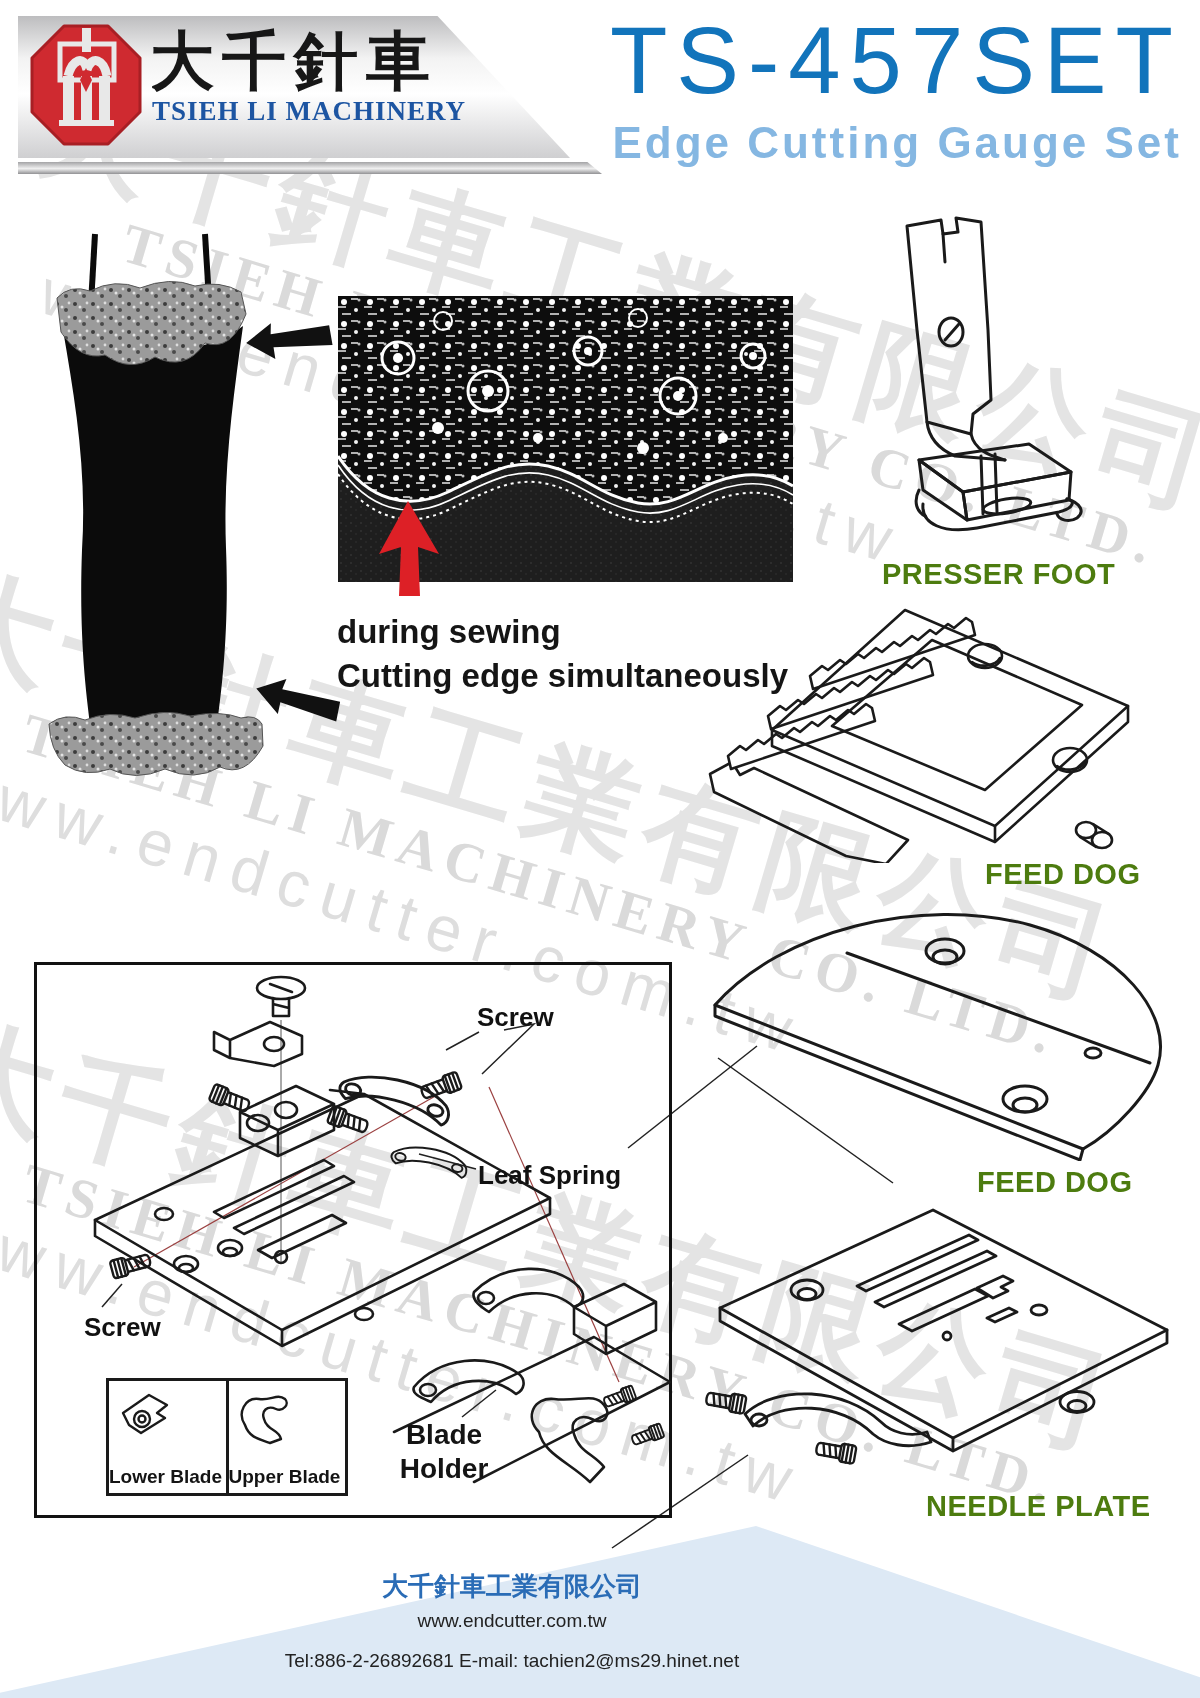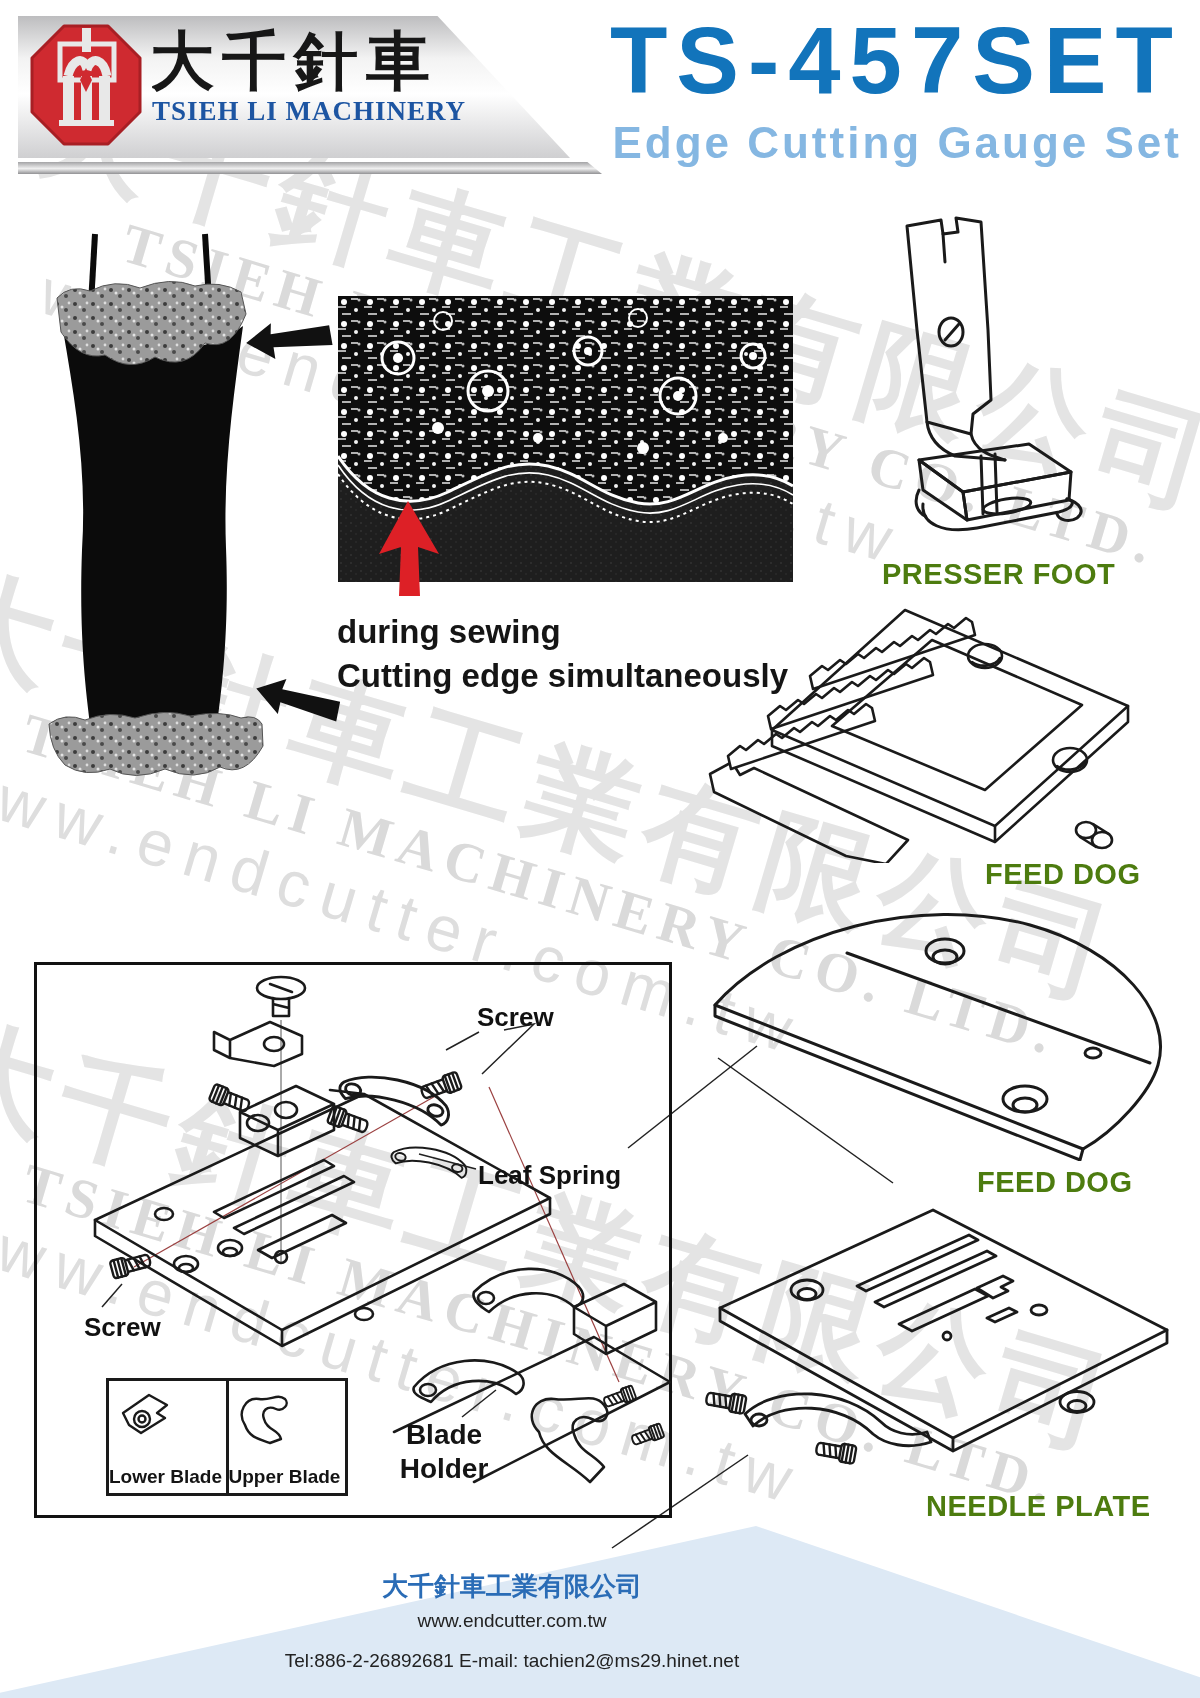--- a/index.html
+++ b/index.html
@@ -23,21 +23,21 @@
   
   .band-main{left:18px;top:16px;width:552px;height:142px;
     background:linear-gradient(180deg,#bdbdbf 0%,#f3f3f3 30%,#ffffff 55%,#cfcfd1 100%);
     clip-path:polygon(0 0,76% 0,100% 100%,0 100%);}
   .band-strip{left:18px;top:162px;width:584px;height:12px;
     background:linear-gradient(180deg,#a4a4a6 0%,#f0f0f0 55%,#919194 100%);
     clip-path:polygon(0 0,97.5% 0,100% 100%,0 100%);}
   .logo-cn{left:150px;top:26px;font-size:64px;font-weight:bold;letter-spacing:8px;color:#171717;line-height:1.1;}
   .logo-en{left:152px;top:96px;font-family:"Liberation Serif",serif;font-weight:bold;font-size:27px;letter-spacing:1px;color:var(--header-en-blue);}
 
-  .title-model{left:500px;top:12px;width:682px;text-align:right;font-size:94px;font-weight:700;letter-spacing:9px;color:var(--title-blue);line-height:1.05;}
+  .title-model{left:500px;top:12px;width:682px;text-align:right;font-size:94px;font-weight:400;letter-spacing:9px;color:var(--title-blue);line-height:1.05;}
   .title-sub{left:500px;top:118px;width:682px;text-align:right;font-size:44px;font-weight:bold;letter-spacing:3px;color:var(--subtitle-blue);}
 
   .caption{left:337px;top:610px;font-size:33px;font-weight:600;line-height:1.34;color:#151515;}
 
   .part-label{font-size:29px;font-weight:800;letter-spacing:.5px;color:#4d7c0f;white-space:nowrap;}
 
   
   .asm-box{left:34px;top:962px;width:638px;height:556px;border:3px solid #111;box-sizing:border-box;background:transparent;}
   .asm-title{left:52px;top:988px;line-height:1.1;}
   .asm-title .t1{font-size:41px;font-weight:bold;}

